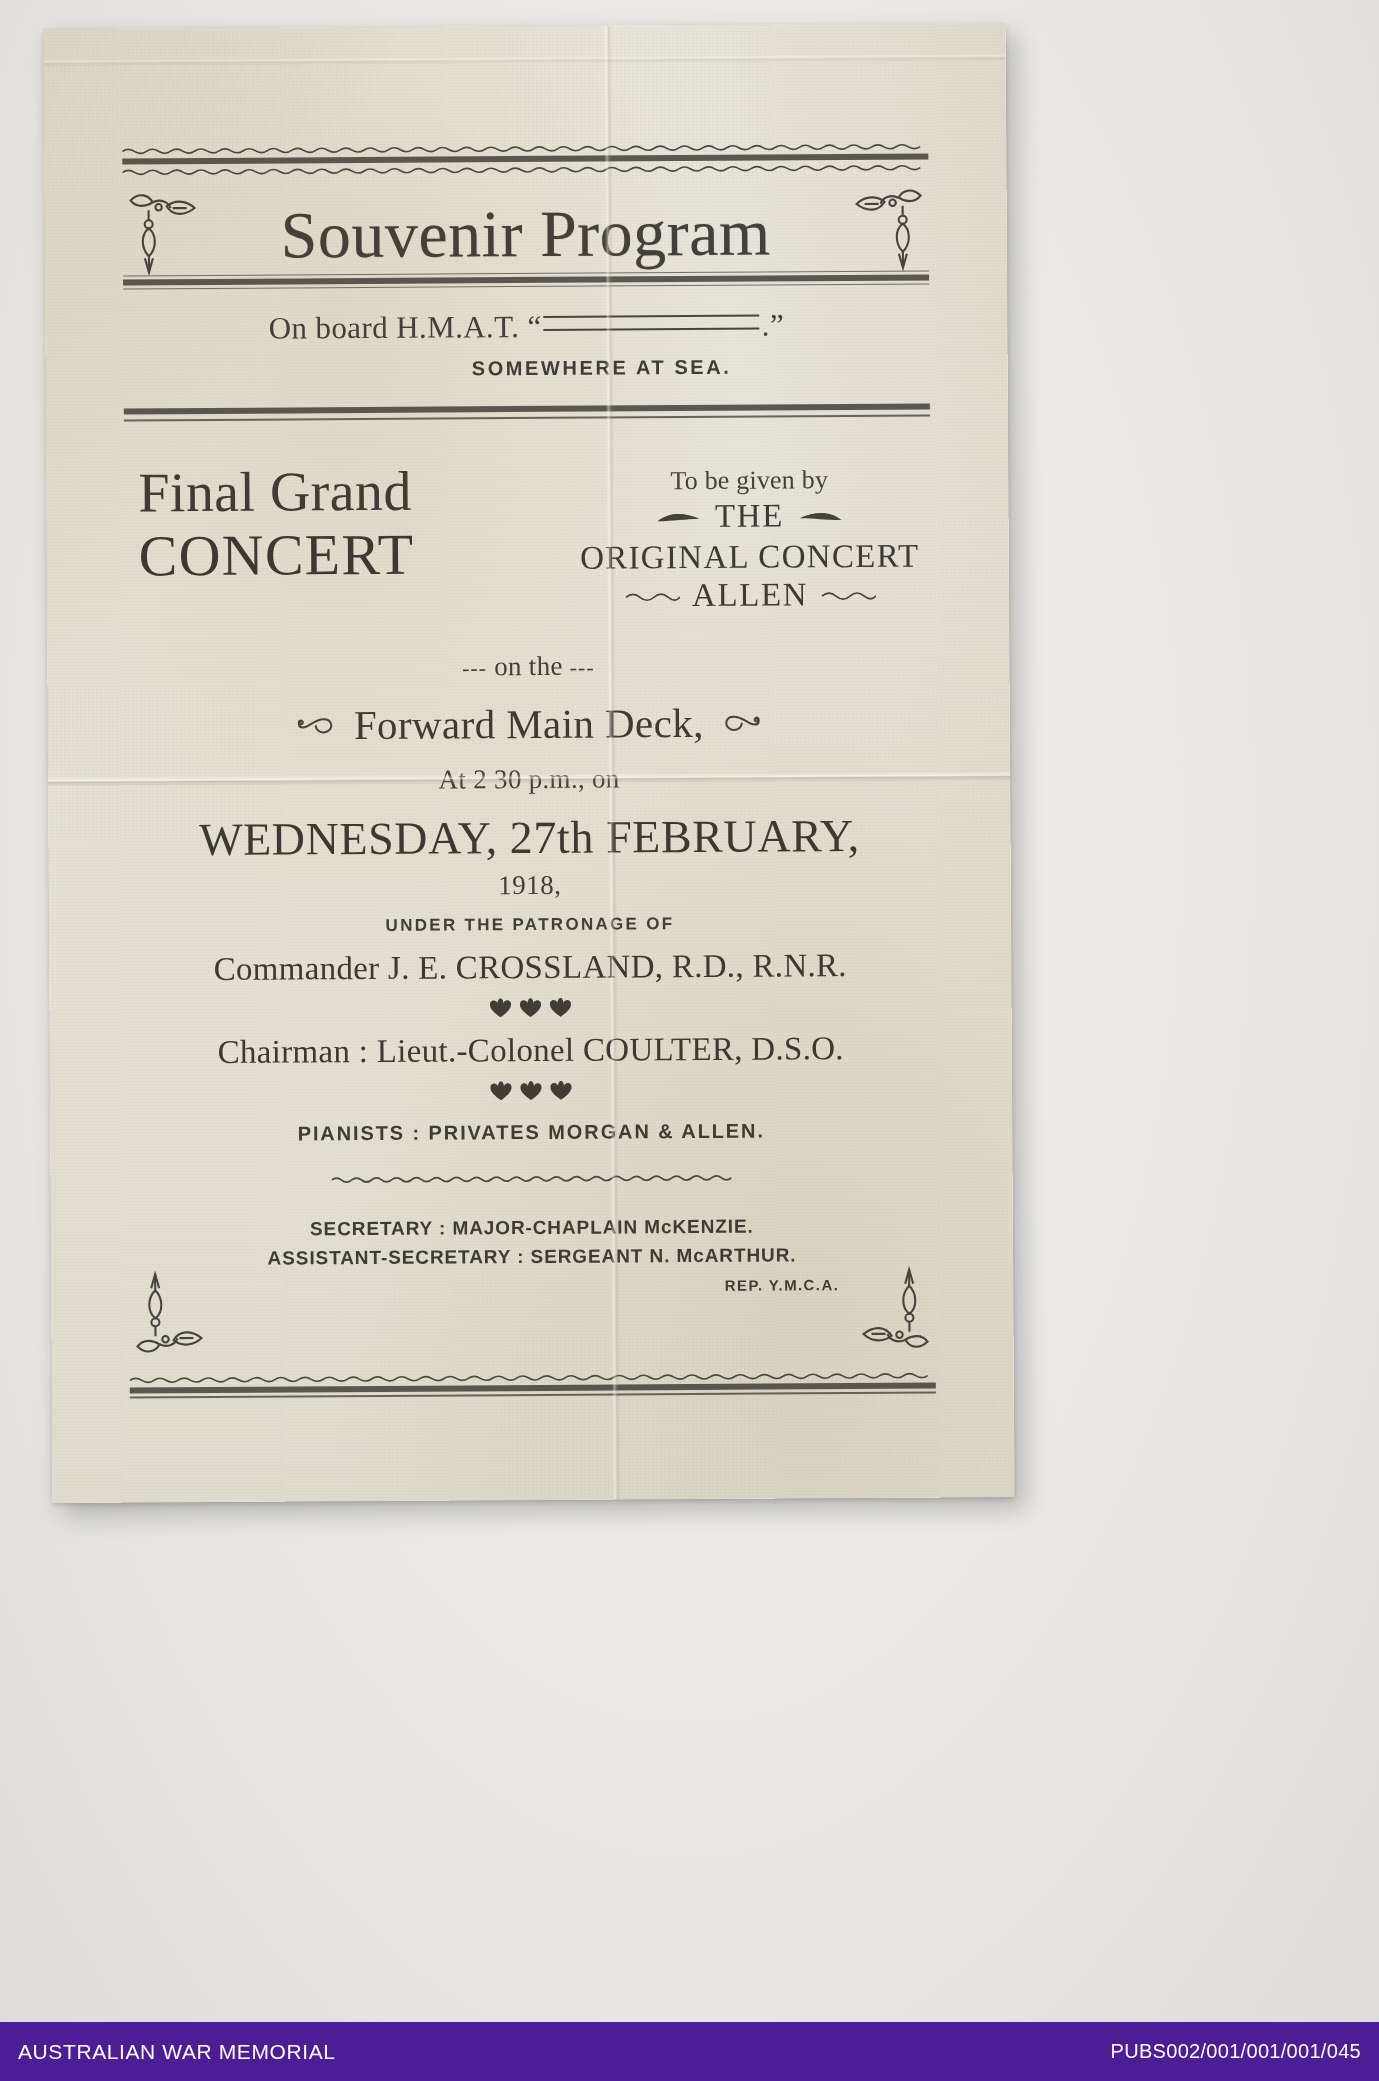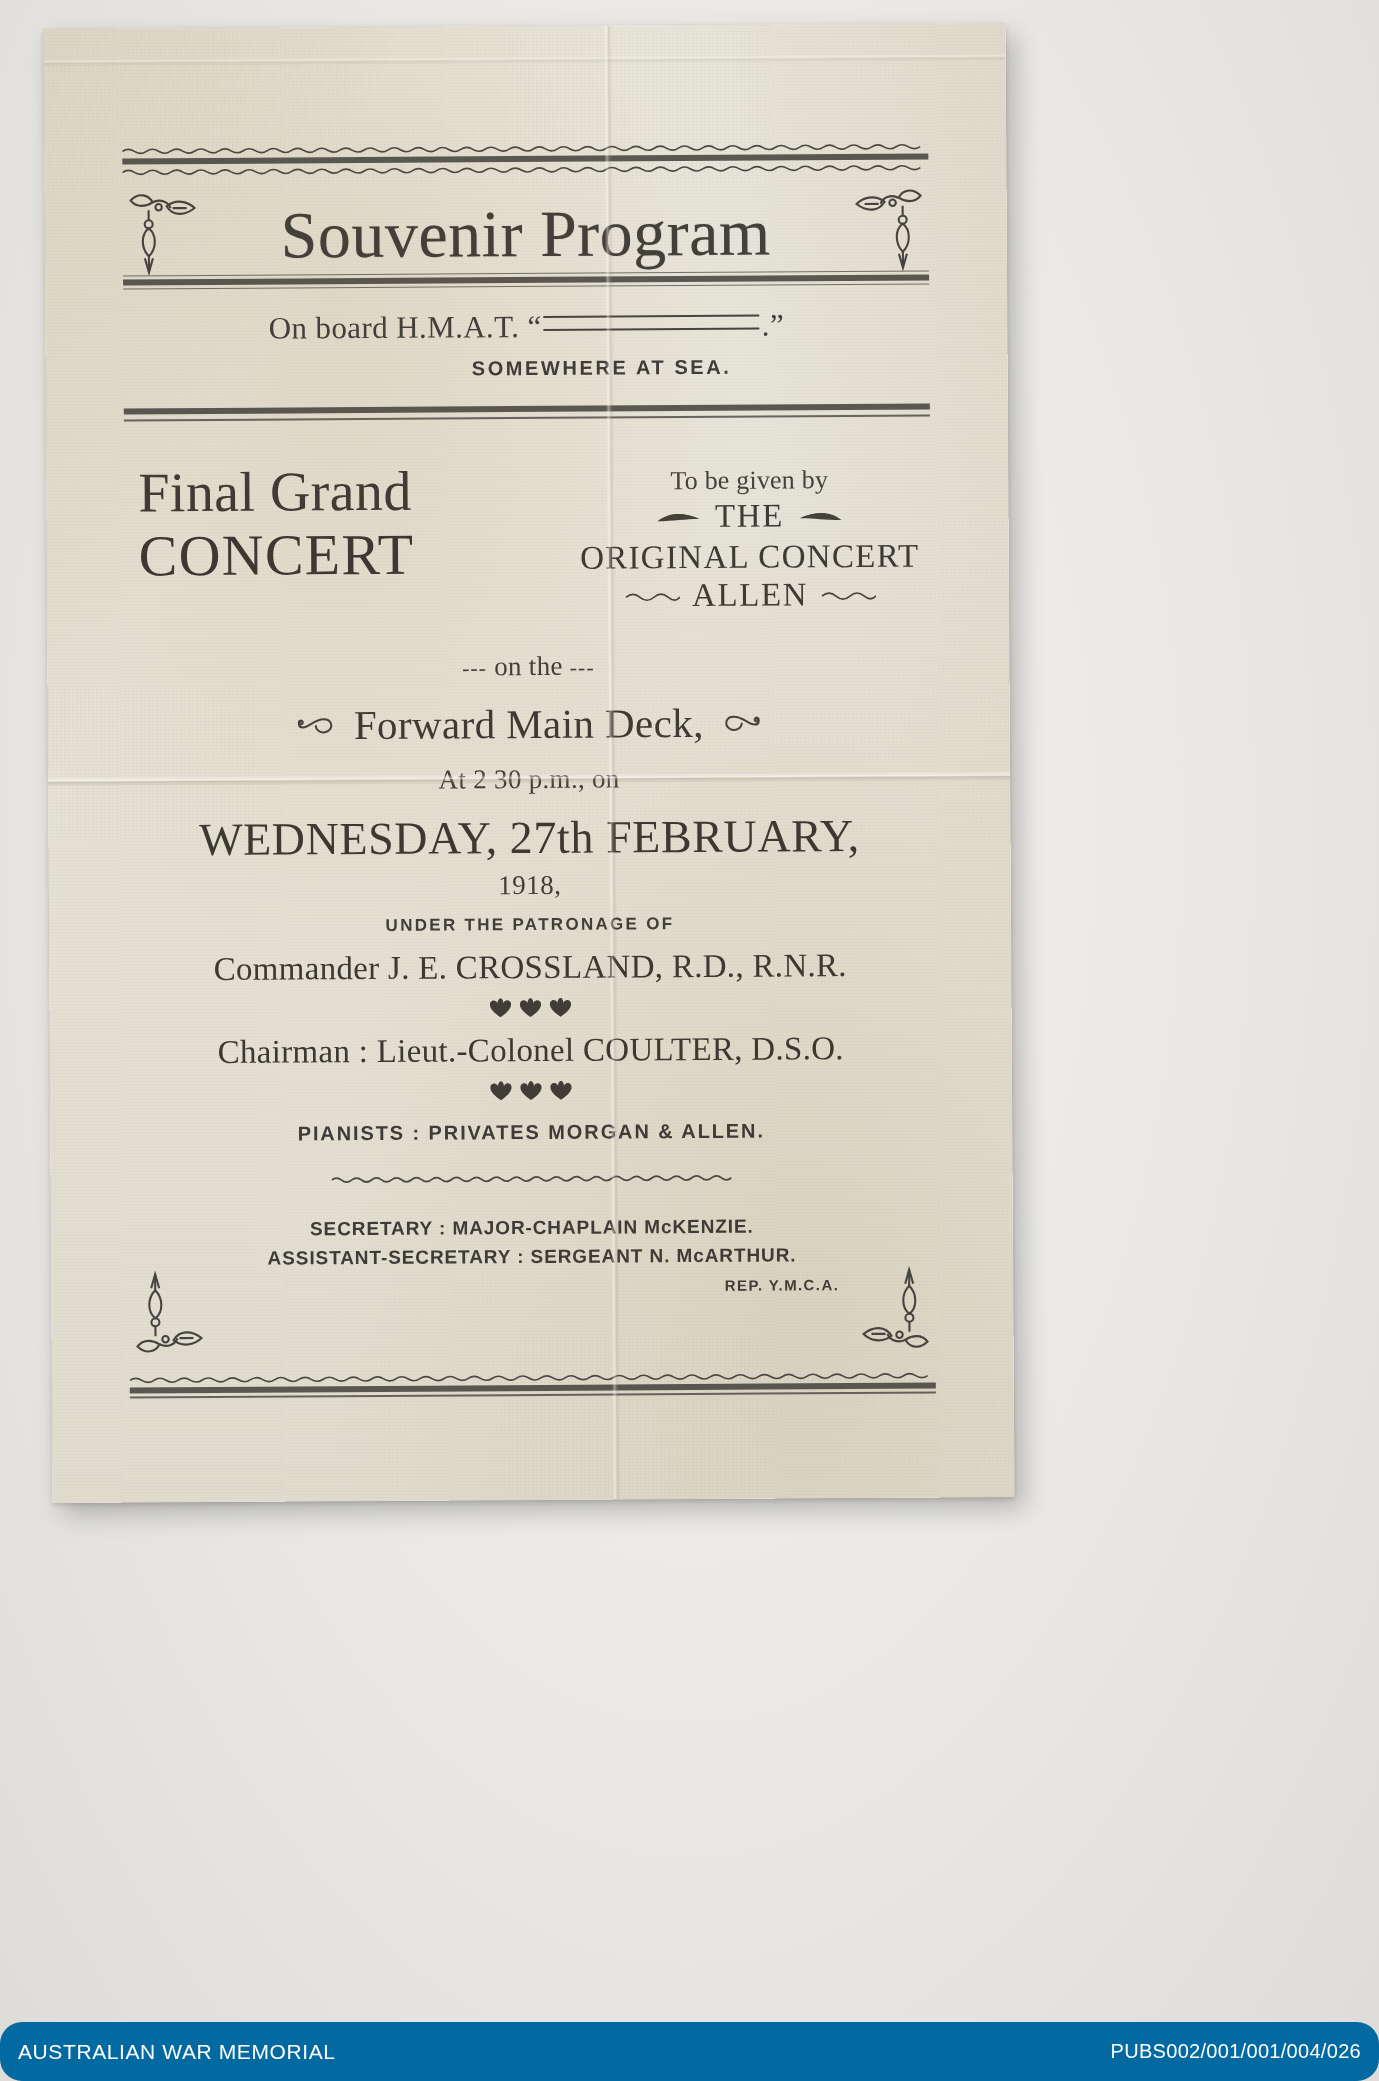--- a/index.html
+++ b/index.html
@@ -150,25 +150,25 @@
 
   
   .credits{margin-top:34px;text-align:center;font-family:"Liberation Sans",sans-serif;color:#3e3c36;}
   .credits .ln{font-size:19px;letter-spacing:.9px;font-weight:700;margin-bottom:7px;}
   .ymca{text-align:right;padding-right:96px;margin-top:10px;
      font-family:"Liberation Sans",sans-serif;font-size:15px;font-weight:700;letter-spacing:1.4px;color:#3f3d36;}
 
   
   #captionbar{
     position:absolute;left:0;bottom:0;width:1379px;height:59px;
-    background:#0369a1;color:#fff;
+    background:#4c1d95;color:#fff;
     display:flex;align-items:center;justify-content:space-between;
     padding:0 18px;box-sizing:border-box;
     font-family:"Liberation Sans",sans-serif;
-    font-size:21px;letter-spacing:.6px;border-radius:22px;
+    font-size:21px;letter-spacing:.6px;
   }
   #captionbar .right{font-size:20px;letter-spacing:.3px;}
 </style>
 </head>
 <body>
 
 <div id="backdrop"></div>
 
 <div id="sheet">
 
@@ -374,14 +374,14 @@
       <div class="rule-thick"></div>
       <div class="gap2"></div>
       <div class="rule-thin"></div>
     </div>
 
   </div>
 </div>
 
 <div id="captionbar">
   <span class="left">AUSTRALIAN WAR MEMORIAL</span>
-  <span class="right">PUBS002/001/001/004/026</span>
+  <span class="right">PUBS002/001/001/001/045</span>
 </div>
 
 </body></html>

